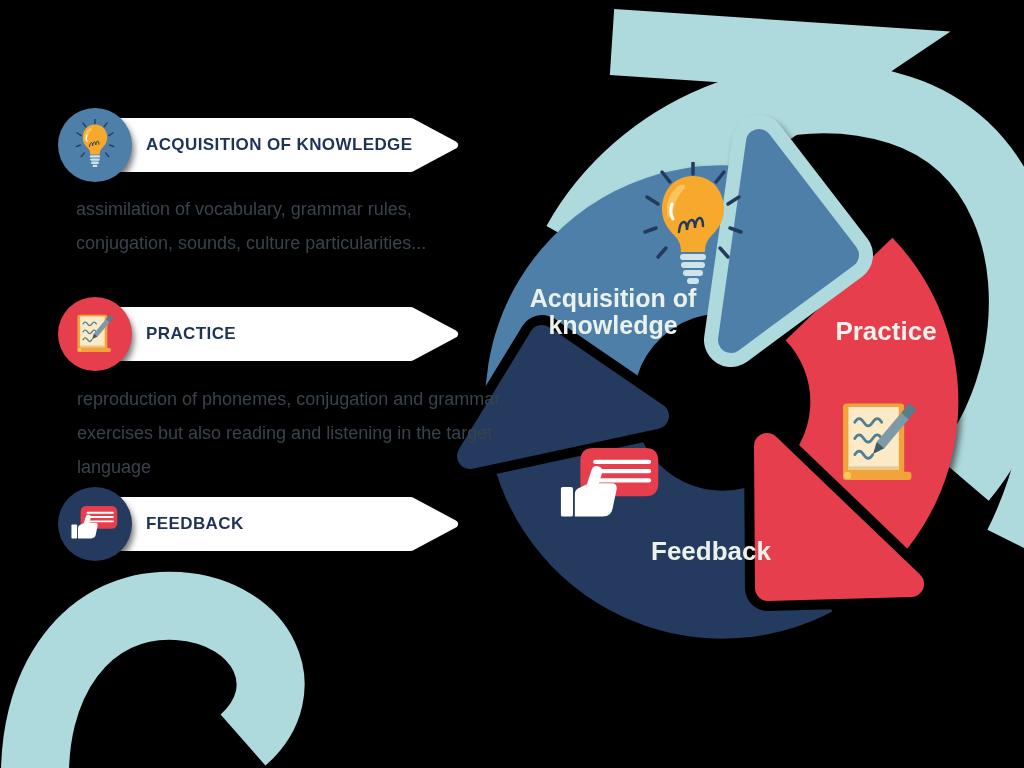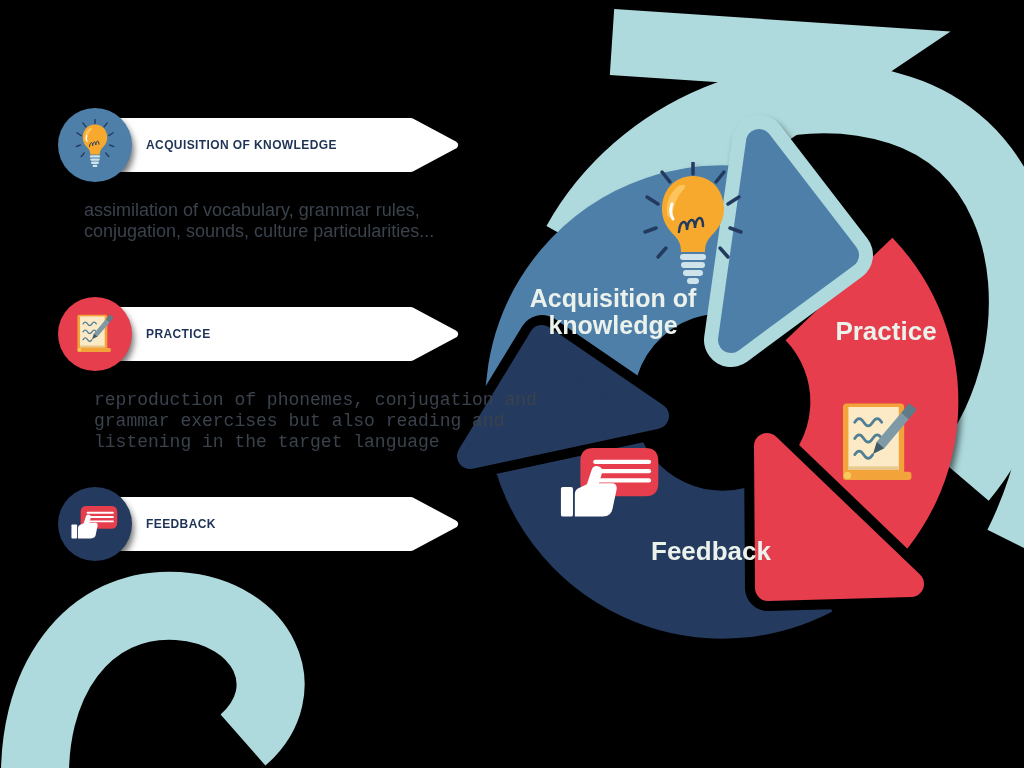--- a/index.html
+++ b/index.html
@@ -5,29 +5,29 @@
   html,body{margin:0;padding:0;background:#000;}
   .stage{position:relative;width:1024px;height:768px;background:#000;overflow:hidden;
          font-family:"Liberation Sans",sans-serif;}
   .art{position:absolute;left:0;top:0;width:1024px;height:768px;}
 
   
   .card{position:absolute;left:58px;width:420px;height:80px;}
   .pill{position:absolute;left:17px;top:10px;width:383px;height:54px;overflow:visible;}
   .pill path{fill:#ffffff;stroke:#ffffff;stroke-width:8;stroke-linejoin:round;}
   .pill-title{position:absolute;left:88px;top:10px;height:54px;line-height:54px;
-              font-size:12px;font-weight:700;letter-spacing:.4px;color:#1e3356;white-space:nowrap;}
+              font-size:17px;font-weight:700;letter-spacing:.4px;color:#1e3356;white-space:nowrap;}
   .badge{position:absolute;left:0;top:0;width:74px;height:74px;border-radius:50%;
          display:flex;align-items:center;justify-content:center;
          box-shadow:2px 5px 6px rgba(0,0,0,.55);}
   .badge svg{display:block;}
 
-  .desc{position:absolute;margin:8px;color:#3a424c;font-size:18px;line-height:21px;}
+  .desc{position:absolute;margin:0;color:#3a424c;font-size:18px;line-height:34px;}
   .desc1{left:76px;top:192px;width:400px;}
-  .desc2{left:86px;top:382px;width:458px;font-family:Liberation Mono, monospace;}
+  .desc2{left:77px;top:382px;width:458px;}
   .desc3{left:76px;top:567px;width:450px;}
 
   
   .ring-label{font-family:"Liberation Sans",sans-serif;font-weight:700;fill:#ebf2ec;
               text-anchor:middle;font-size:25px;}
   .ring-label.big{font-size:26px;}
   .body-arc{fill:none;stroke-linecap:butt;}
   .head{stroke-width:26;stroke-linejoin:round;}
   .halo-teal{fill:none;stroke:#aedadd;stroke-width:54;stroke-linejoin:round;}
   .halo-dark{fill:none;stroke:#000000;stroke-width:46;stroke-linejoin:round;}

